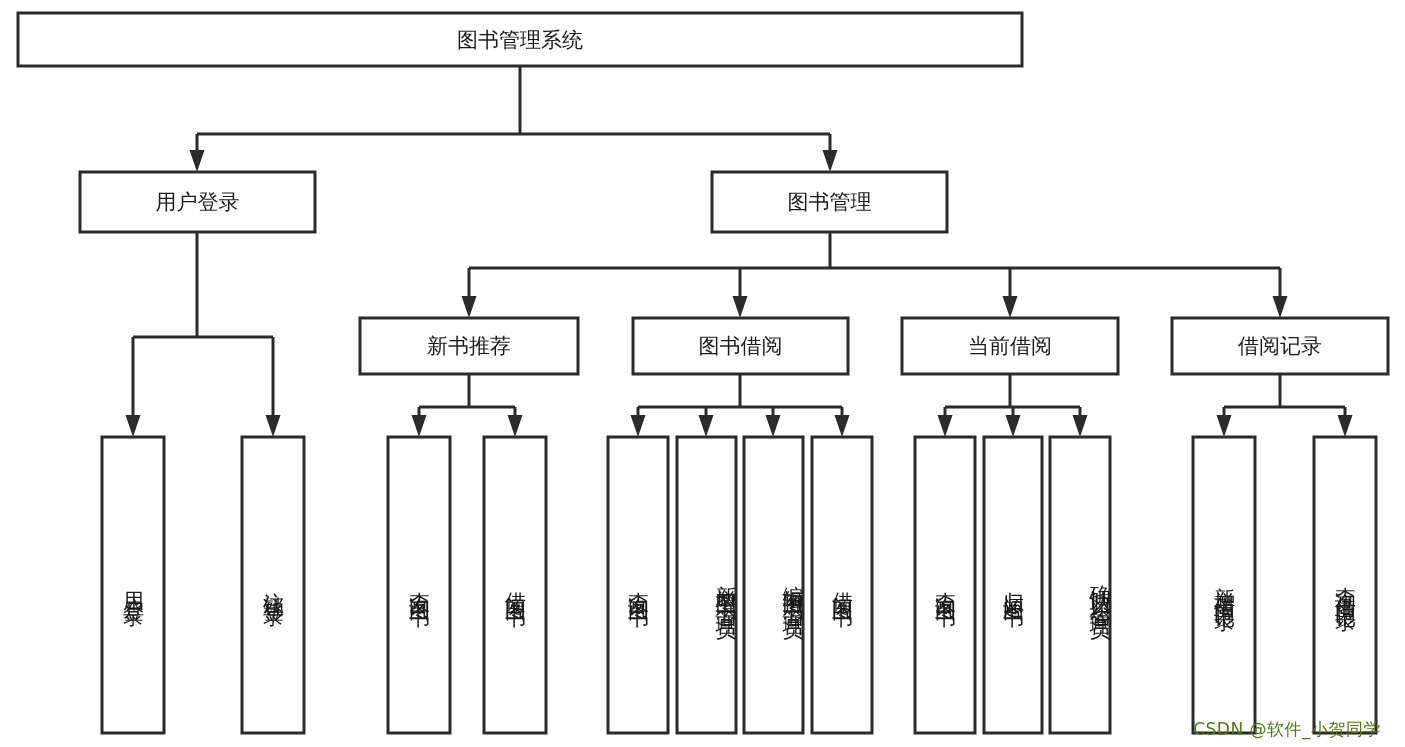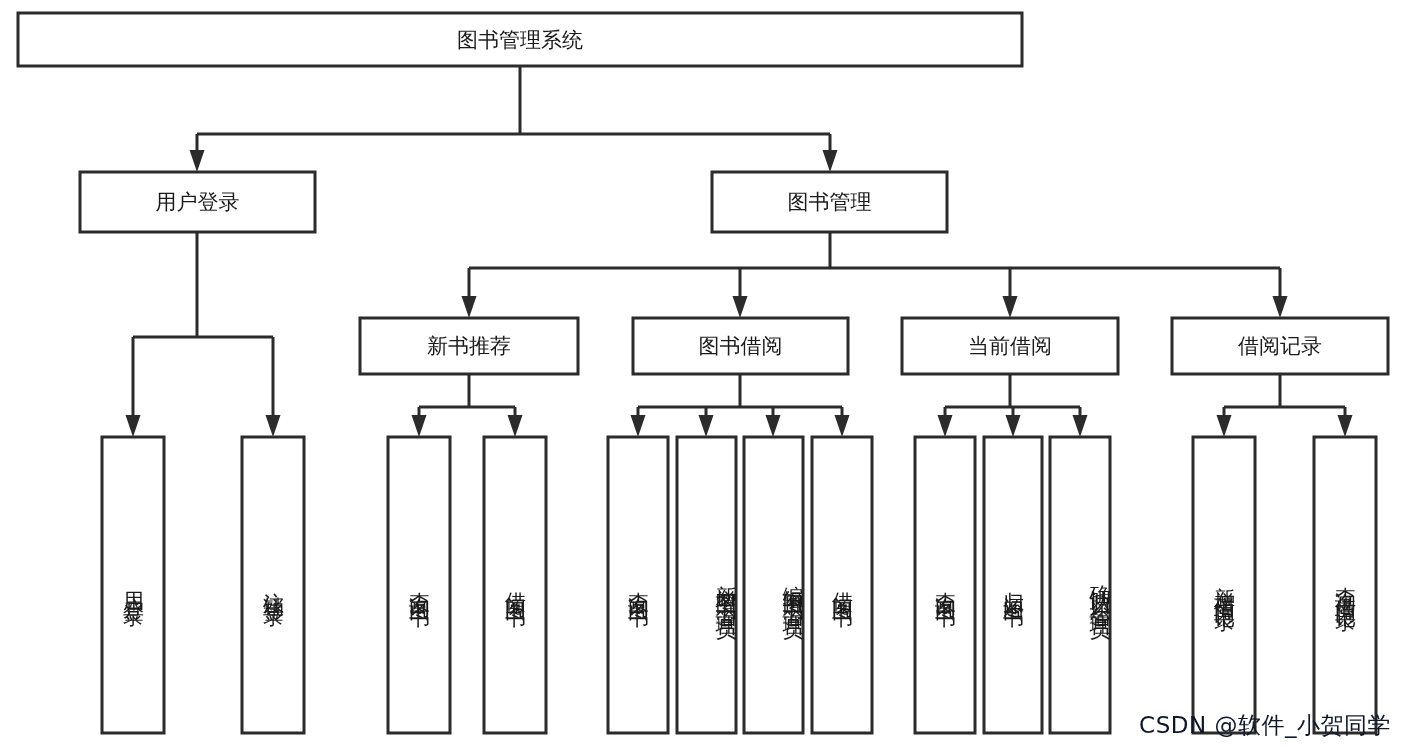--- a/index.html
+++ b/index.html
@@ -44,25 +44,25 @@
   }
   .node-label-h {
     font-family: "DejaVu Sans", "Liberation Sans", sans-serif;
     font-size: 21px;
     fill: #1a1a1a;
     text-anchor: middle;
     dominant-baseline: middle;
   }
   .watermark {
     position: absolute;
-    right: 14px;
+    right: 24px;
     bottom: 6px;
     font-family: "DejaVu Sans", "Liberation Sans", sans-serif;
-    font-size: 23px;
-    color: #0f172a;
+    font-size: 17px;
+    color: #4d7c0f;
     letter-spacing: 0.5px;
     user-select: none;
     pointer-events: none;
   }
 </style>
 </head>
 <body>
 
 <div id="diagram-root">
 

